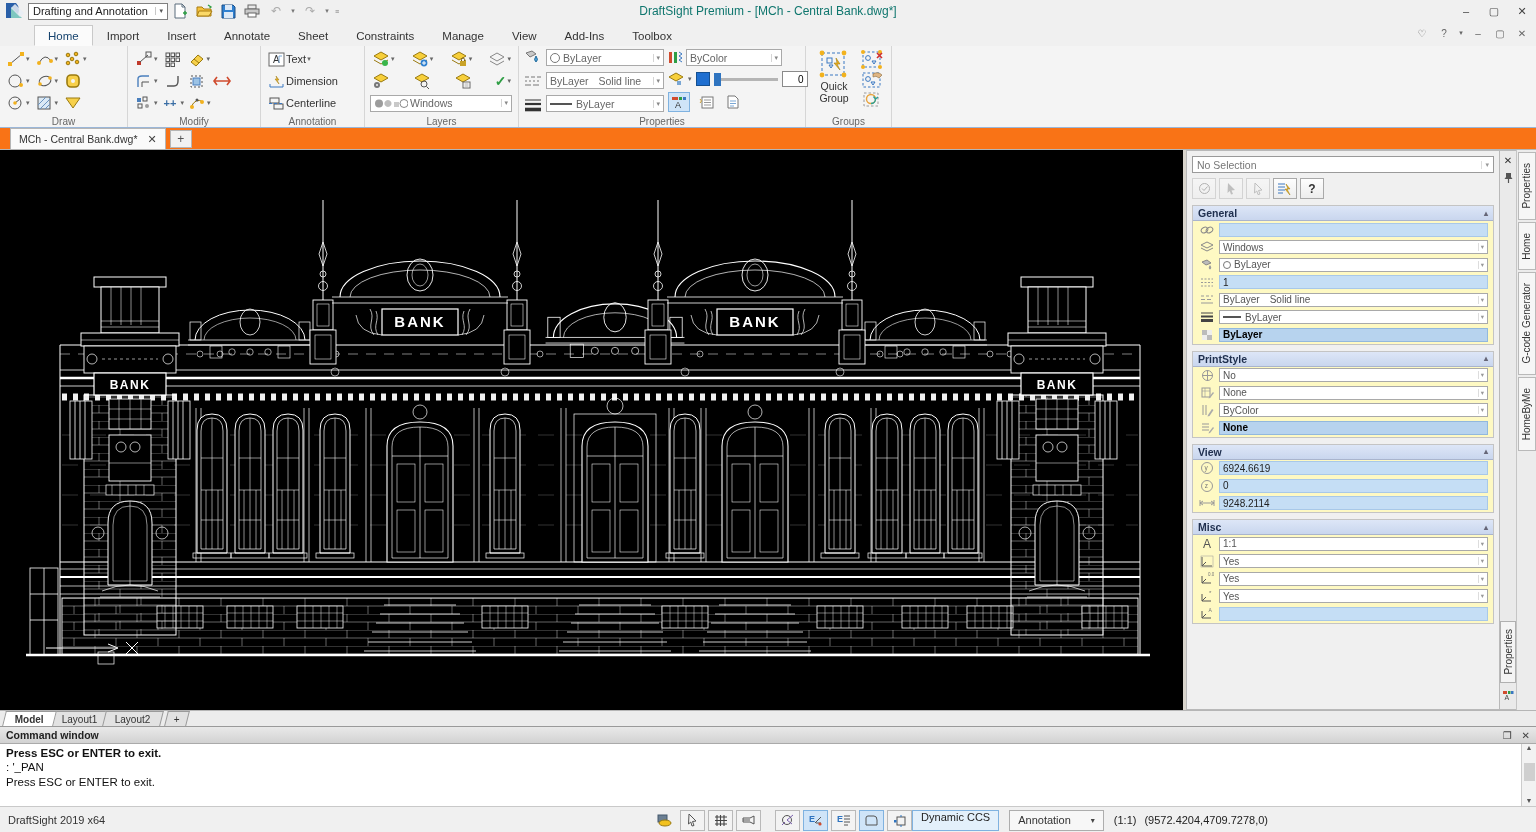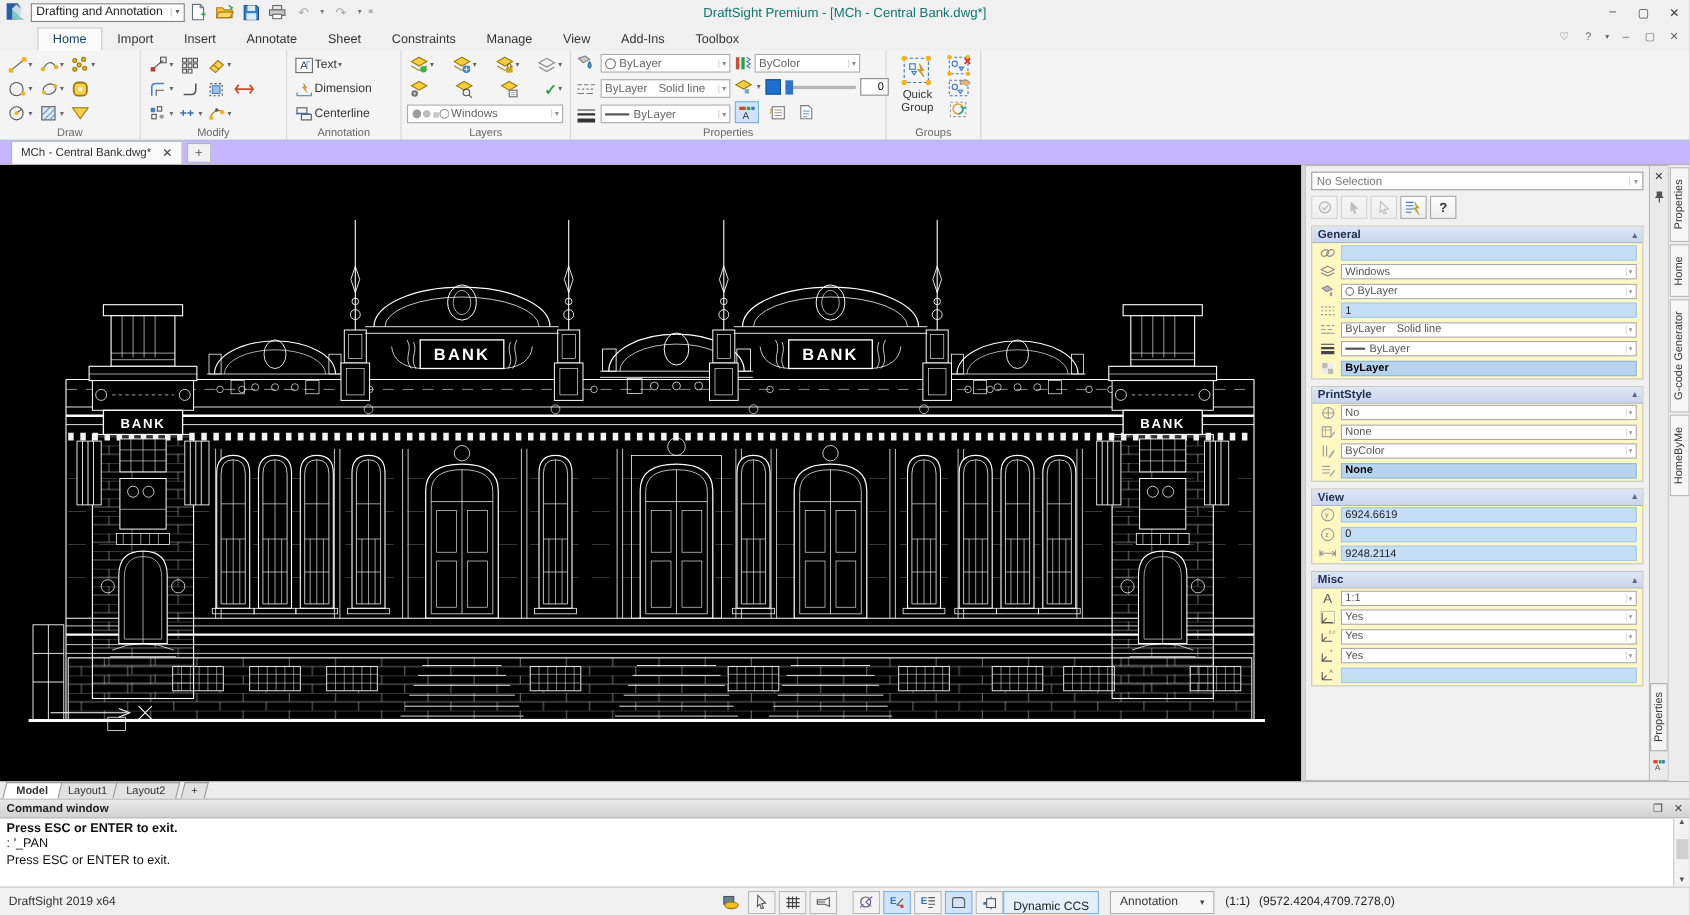--- a/index.html
+++ b/index.html
@@ -40,21 +40,21 @@
   .minitrack { width:64px; height:3px; background:#b5b5b5; position:relative; }
   .minithumb { position:absolute; left:0; top:-5px; width:7px; height:13px; background:#2f74c0; }
   .numbox { width:26px; height:16px; border:1px solid #8a8a8a; background:#fff; font-size:10px; display:flex; align-items:center; justify-content:flex-end; padding-right:3px; }
   .bluechip { width:14px; height:14px; background:#1f6fd0; border:1px solid #155091; }
   .tbtn { width:22px; height:20px; display:flex; align-items:center; justify-content:center; }
   .tbtn.on { background:#cfe4f8; border:1px solid #7fb2e0; }
   .qg { display:flex; flex-direction:column; align-items:center; width:46px; font-size:10.5px; color:#333; line-height:1.15; padding-top:2px; }
   .gcol { display:flex; flex-direction:column; justify-content:space-between; height:64px; padding:2px 0; }
 
   
-  .doctabs { height:22px; background:#c4b5fd; border-bottom:1px solid #b5b5b5; display:flex; align-items:flex-end; flex:none; }
+  .doctabs { height:22px; background:#f97316; border-bottom:1px solid #b5b5b5; display:flex; align-items:flex-end; flex:none; }
   .dtab { height:21px; background:#fafafa; border:1px solid #b5b5b5; border-bottom:none; display:flex; align-items:center; font-size:10.5px; color:#333; padding:0 8px; margin-left:10px; gap:10px; }
   .dtab .x { font-size:11px; color:#444; }
   .addtab { width:22px; height:18px; border:1px solid #b5b5b5; background:#f2f2f2; display:flex; align-items:center; justify-content:center; font-size:12px; color:#555; margin-left:4px; margin-bottom:1px; }
 
   
   .main { flex:none; height:560px; display:flex; position:relative; }
   .canvas { width:1183px; height:560px; background:#000; flex:none; }
   .vsplit { width:3px; background:#d8d4cc; flex:none; }
   .panel { width:314px; background:#f0f0f0; border:1px solid #b9b9b9; flex:none; display:flex; flex-direction:column; font-size:10.5px; overflow:hidden; }
   .closestrip { width:16px; background:#eaeaea; border-top:1px solid #b9b9b9; border-bottom:1px solid #b9b9b9; flex:none; display:flex; flex-direction:column; align-items:center; position:relative; }
@@ -97,21 +97,21 @@
   .cmdscroll { width:15px; background:#f2f2f2; border-left:1px solid #ccc; display:flex; flex-direction:column; align-items:center; font-size:7px; color:#555; }
   .cmdscroll .thumb { width:11px; height:18px; background:#cfcfcf; margin-top:12px; }
 
   
   .statusbar { height:27px; background:#f0f0f0; border-top:1px solid #c9c9c9; display:flex; align-items:center; padding:0 8px; font-size:11px; color:#333; flex:none; margin-top:auto; }
   .sbicons { display:flex; align-items:center; gap:3px; margin-left:auto; }
   .sbtn { width:25px; height:21px; border:1px solid #b9b9b9; background:#f3f3f3; display:flex; align-items:center; justify-content:center; }
   .sbtn.flat { border-color:transparent; background:transparent; }
   .sbtn.on { background:#cfe4f8; border-color:#7fb2e0; }
   .sgap { width:8px; }
-  .dynccs { height:21px; border:1px solid #7fb2e0; background:#e3f0fb; color:#222; display:flex; align-items:flex-end; padding:0 8px; font-size:11px; }
+  .dynccs { height:21px; border:1px solid #7fb2e0; background:#e3f0fb; color:#222; display:flex; align-items:flex-start; padding:0 8px; font-size:11px; }
   .anncombo { height:21px; border:1px solid #adadad; background:#f7f7f7; display:flex; align-items:center; gap:20px; padding:0 8px; font-size:11px; margin-left:10px; }
   .sbtext { margin-left:10px; font-size:11px; color:#222; }
   .coords { margin-left:8px; margin-right:260px; font-size:11px; color:#222; }
 
   svg.ic { display:block; }
 </style>
 </head>
 <body>
 
 <div class="app">

